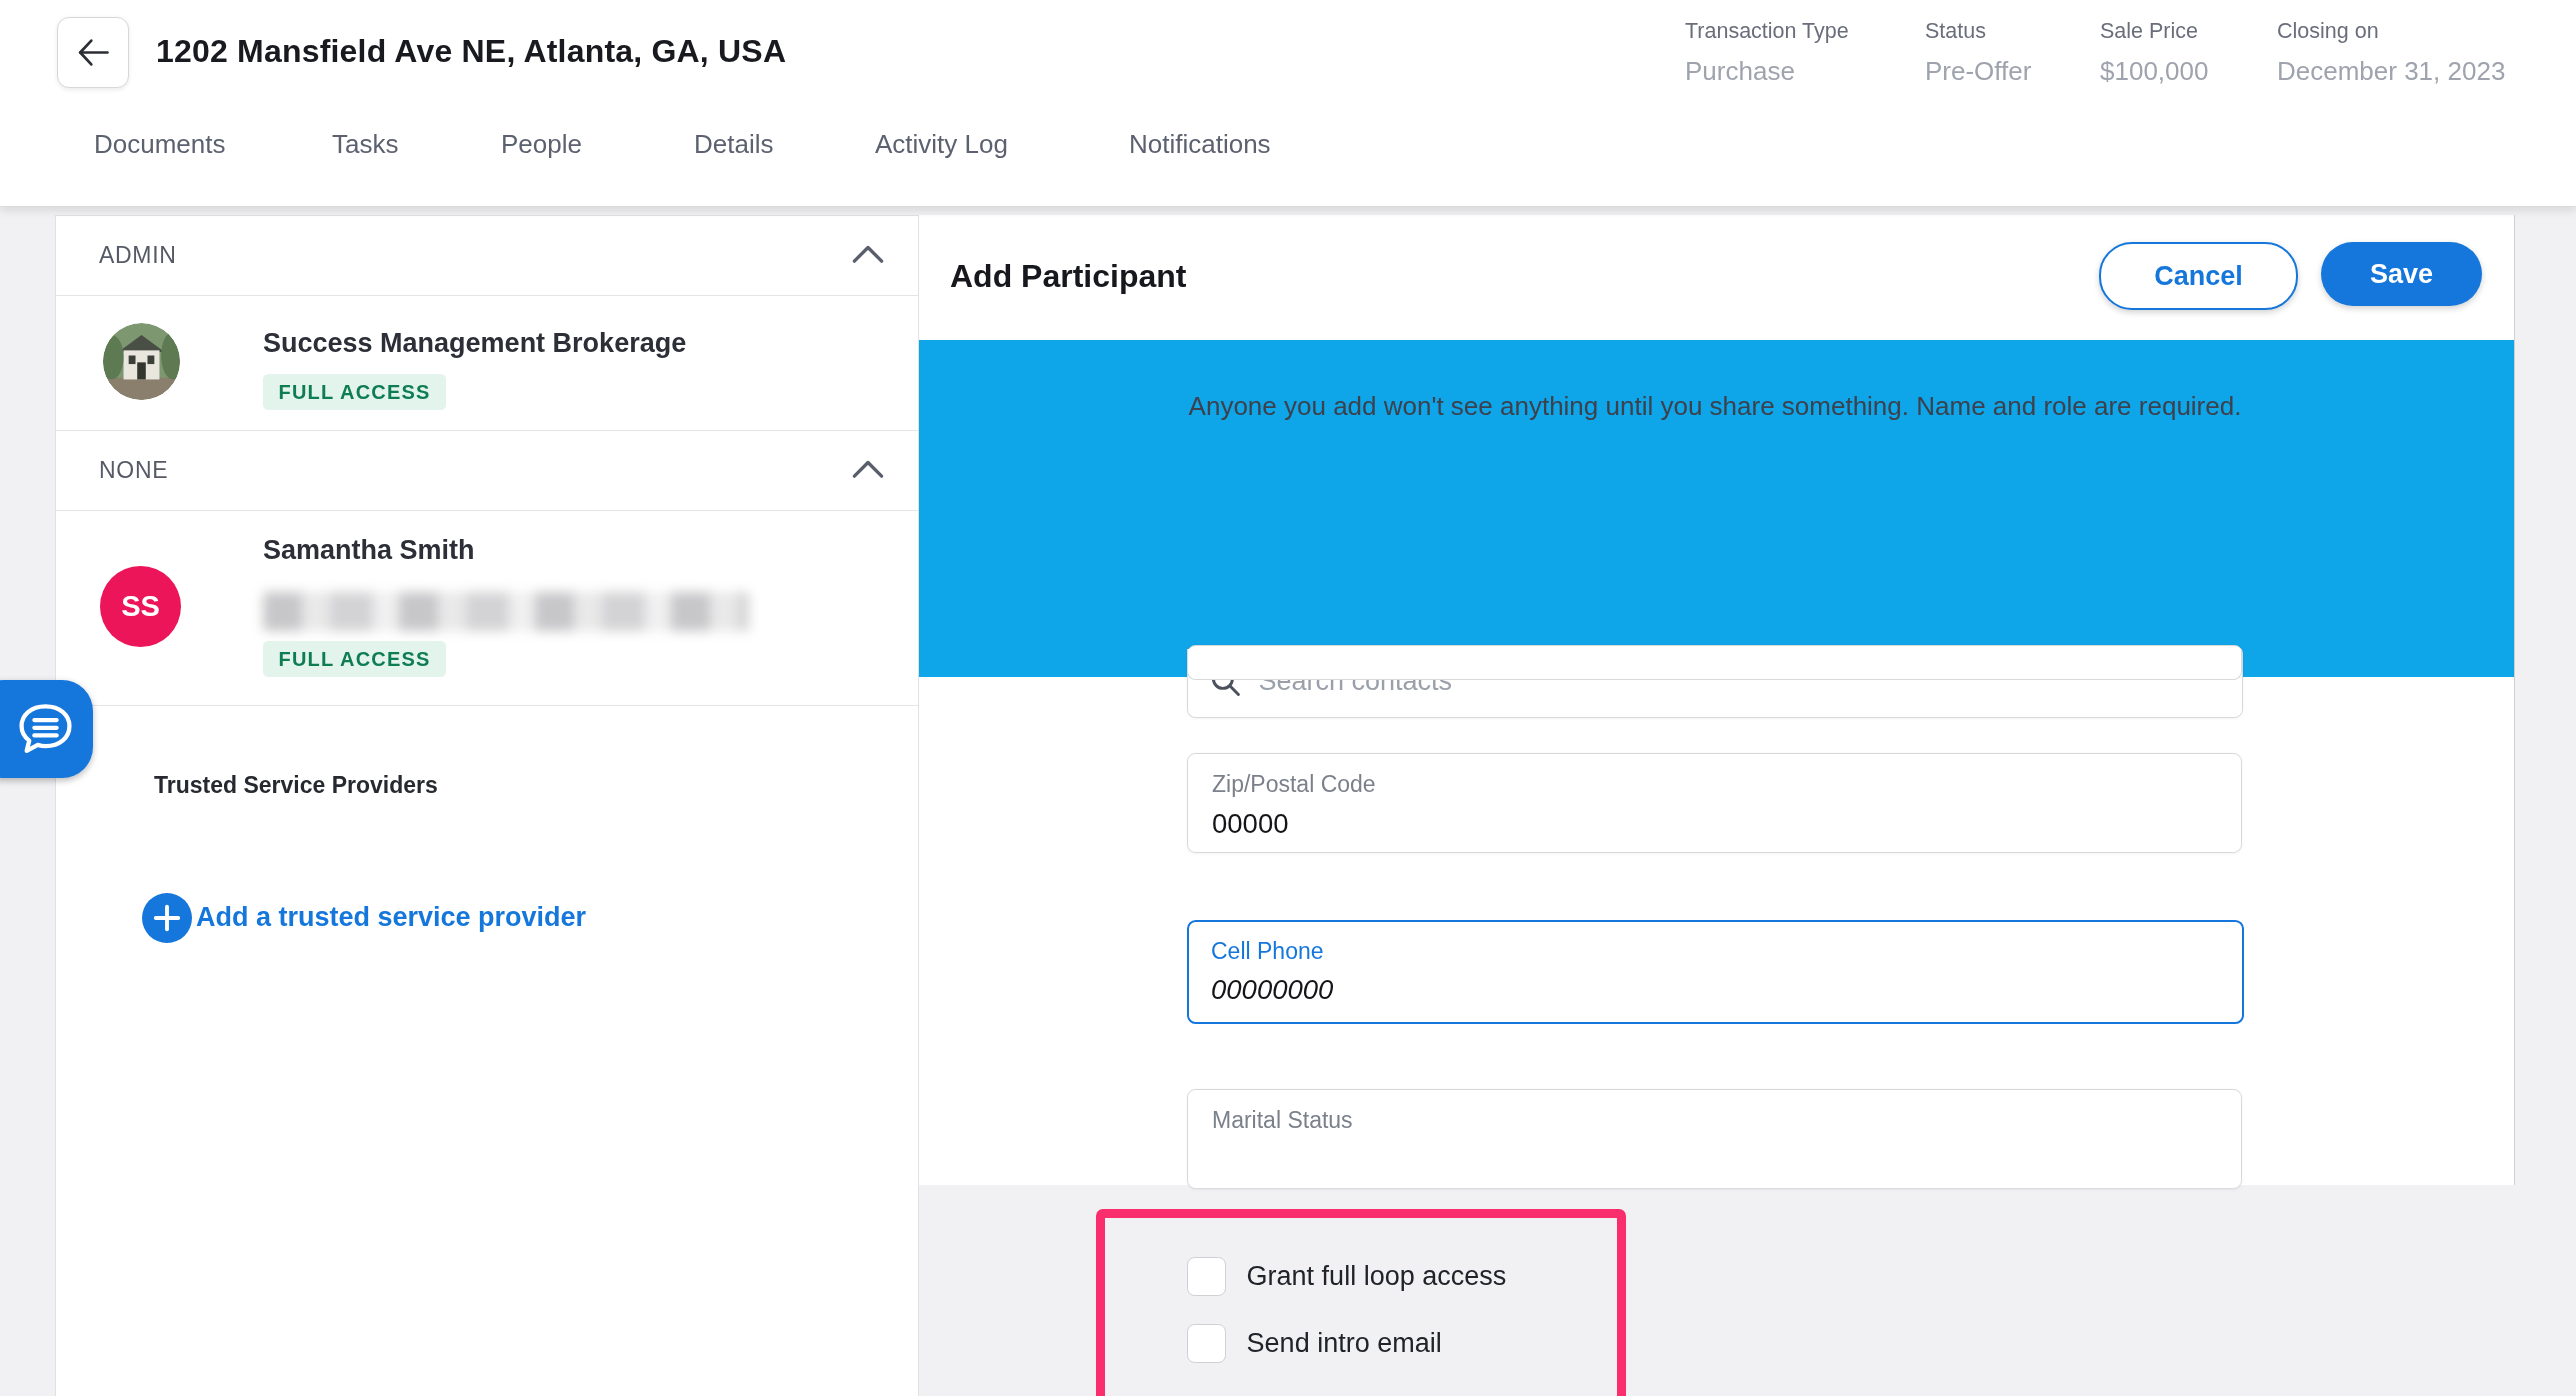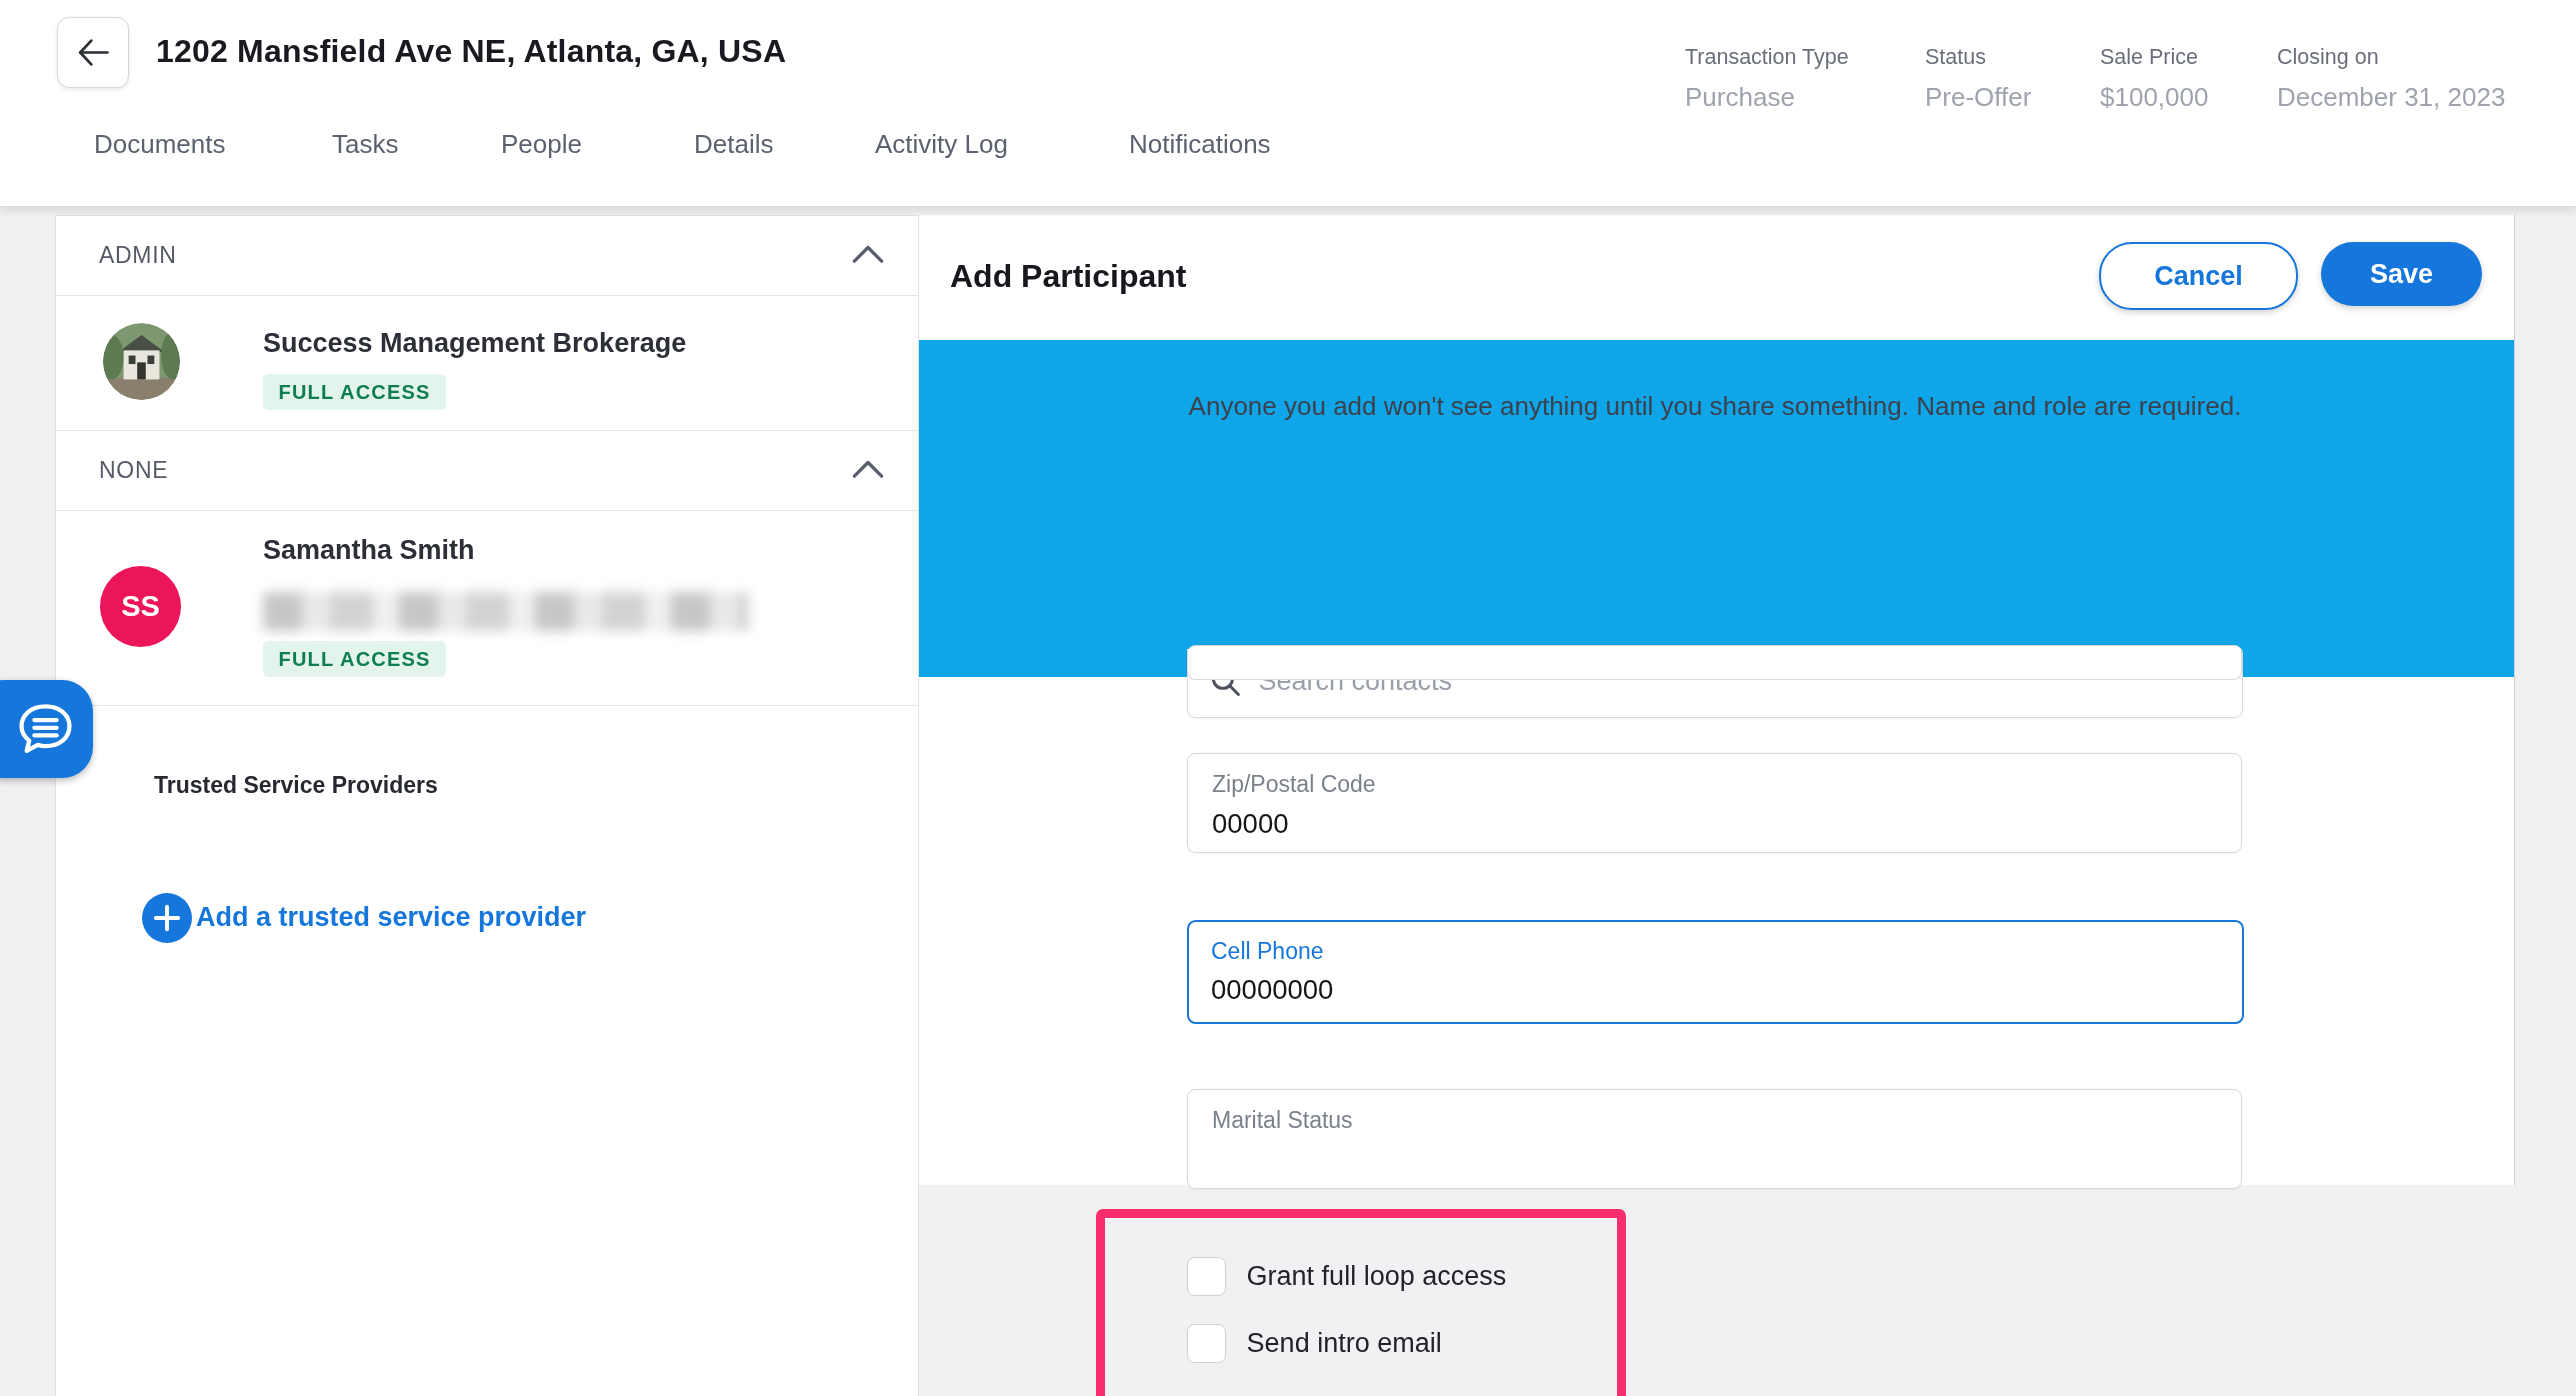--- a/index.html
+++ b/index.html
@@ -20,21 +20,21 @@
   .back-btn{
     position:absolute;left:57px;top:17px;width:70px;height:69px;
     background:#fff;border:0.9px solid #d7d7da;border-radius:12px;
     box-shadow:0 1.7px 4.3px rgba(0,0,0,0.08);
     display:flex;align-items:center;justify-content:center;cursor:pointer;
   }
   .loop-title{
     position:absolute;left:156px;top:33px;
     font-size:32px;font-weight:800;color:#191a1f;letter-spacing:0.2px;
   }
-  .meta-col{position:absolute;top:19px;margin-top:26px;}
+  .meta-col{position:absolute;top:19px;}
   .meta-label{font-size:21.5px;color:#696e7a;margin-bottom:12px;}
   .meta-value{font-size:26px;color:#9ea3ad;}
   .tabs-row{position:absolute;left:0;top:129px;height:60px;width:1717px;padding-left:32px;}
   .tab{
     position:absolute;top:0;font-size:26px;color:#5c6170;cursor:pointer;white-space:nowrap;
   }
 
   
   .sidebar{
     position:absolute;left:55px;top:215px;width:862px;height:1182px;
@@ -128,21 +128,21 @@
   .field-sliver{
     position:absolute;left:270px;top:428px;width:1053px;height:34px;
     background:#fff;border:0.9px solid #d9d9dc;border-top:none;
     border-radius:0 0 8.6px 8.6px;
   }
   .field-label{position:absolute;left:24px;top:17px;font-size:23px;color:#7b818b;}
   .field-value{position:absolute;left:24px;top:54px;font-size:27.5px;color:#141519;}
   .field-zip{top:538px;height:98px;}
   .field-cell{top:705px;height:100px;border:2.6px solid var(--accent,#1577db);box-shadow:none;}
   .field-cell .field-label{color:var(--accent,#1577db);left:22px;top:15.5px;}
-  .field-cell .field-value{left:22px;top:52px;}
+  .field-cell .field-value{left:22px;top:52px;font-style:italic;}
   .field-marital{top:874px;height:98px;}
 
   .pink-annotation{
     position:absolute;left:179px;top:994px;width:512px;height:180px;
     border:9.4px solid var(--annotation_pink,#fa2e6c);border-radius:6.9px;
     background:transparent;pointer-events:none;
   }
   .check-row{position:absolute;left:270px;height:38px;display:flex;align-items:center;cursor:pointer;}
   .check-row-1{top:1042px;}
   .check-row-2{top:1109px;}

